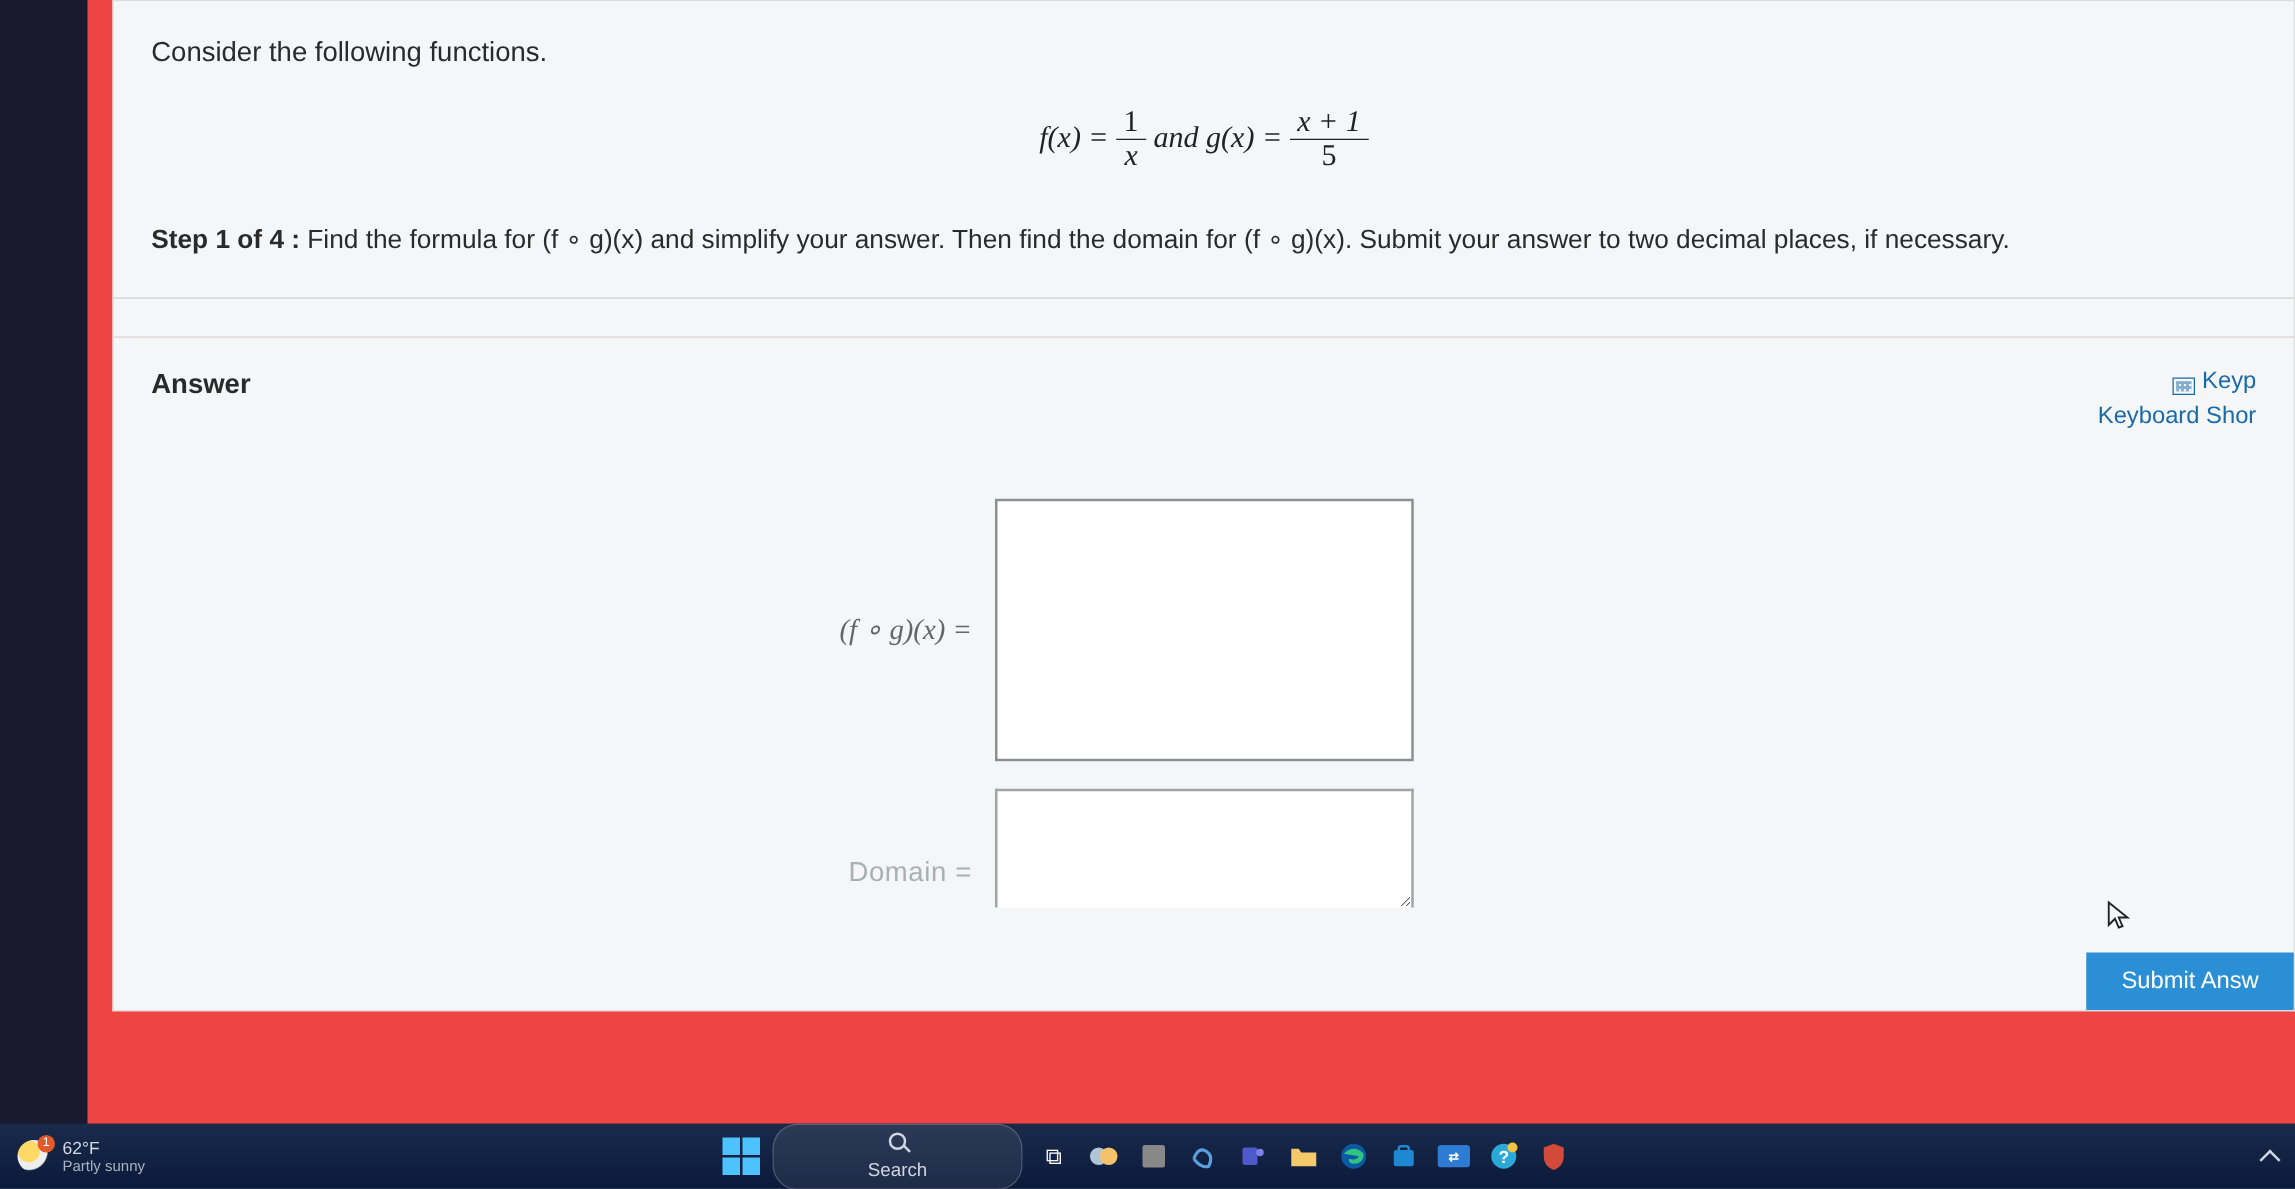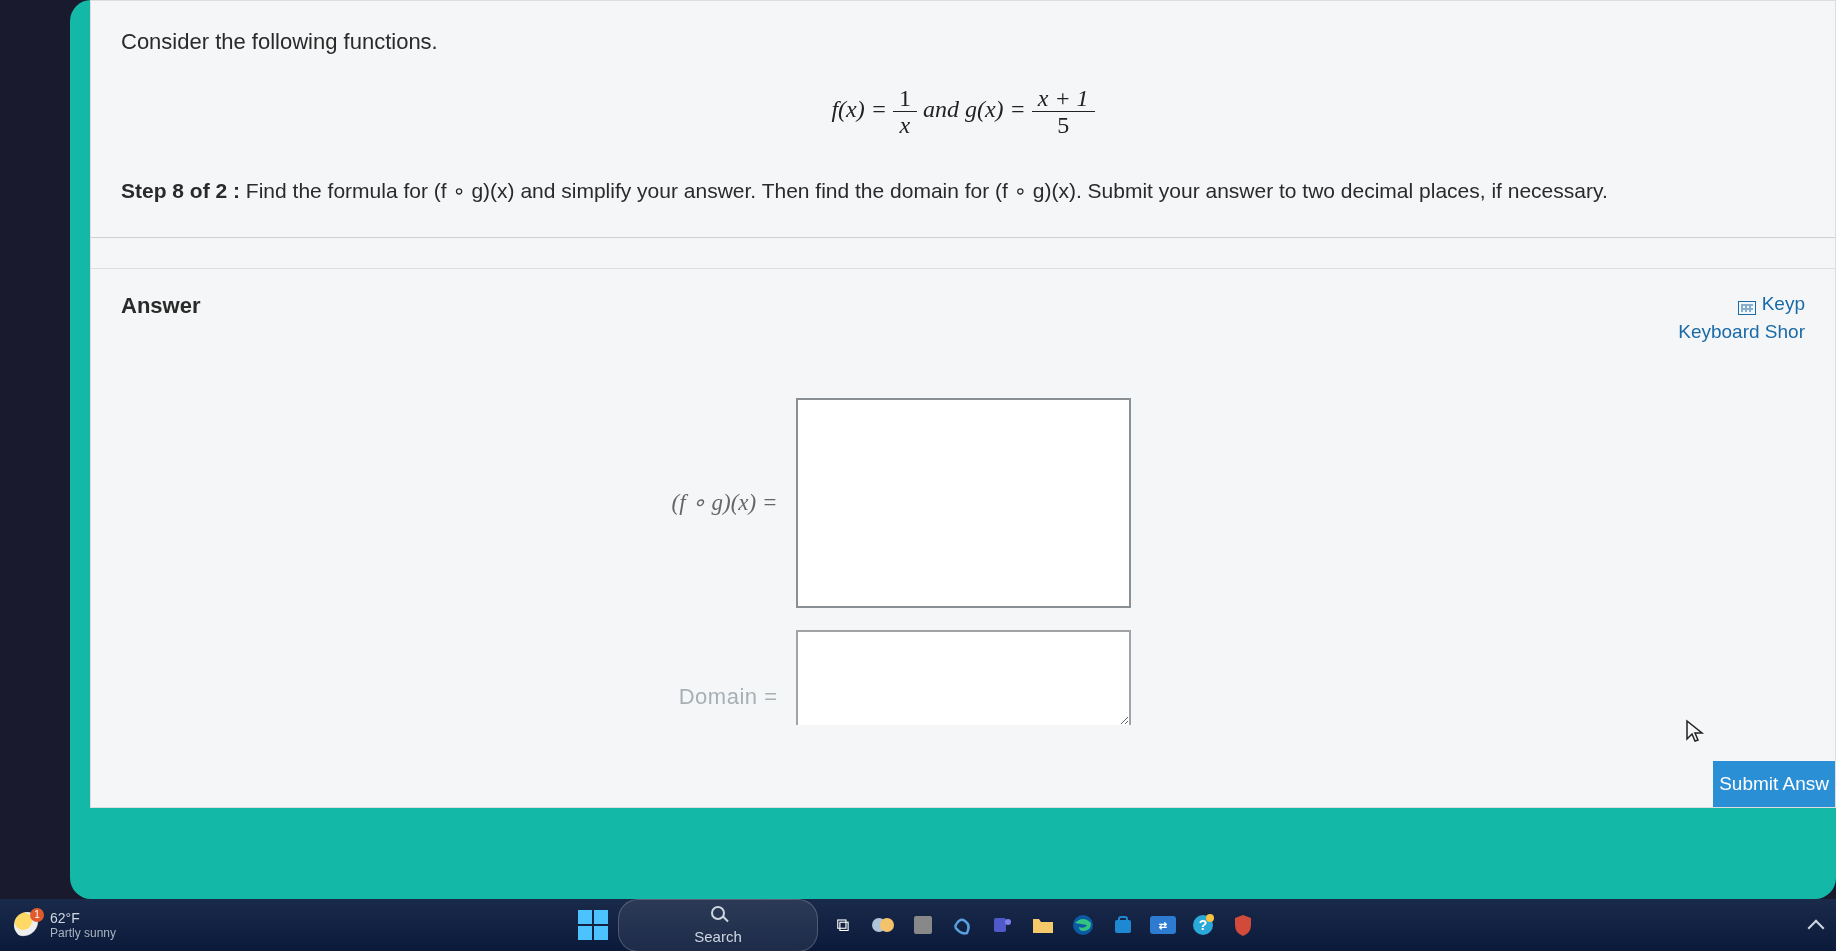--- a/index.html
+++ b/index.html
@@ -1,18 +1,18 @@
 <!DOCTYPE html>
 <html><head>
 <meta charset="utf-8">
 <style>
   * { margin: 0; padding: 0; box-sizing: border-box; }
   html, body { width: 1836px; height: 951px; overflow: hidden; font-family: "Segoe UI", Arial, sans-serif; }
   body { background: #1a1a2e; display: flex; flex-direction: column; }
-  .main-content { flex: 1; background: #14b8a6; margin-left: 70px; position: relative; border-radius: 21px; }
+  .main-content { flex: 1; background: #ef4444; margin-left: 70px; position: relative; }
   .question-box { background: #f5f6f7; border: 1px solid #ddd; margin: 0 0 0 20px; padding: 28px 30px 30px 30px; }
   .q-intro { font-size: 22px; color: #2a2a2a; margin-bottom: 30px; }
   .formula-row { text-align: center; font-size: 24px; color: #222; font-family: "Cambria Math", "Times New Roman", serif; font-style: italic; margin: 20px 0 40px 0; }
   .frac { display: inline-block; vertical-align: middle; text-align: center; font-style: normal; }
   .frac .num { display: block; border-bottom: 1.5px solid #222; padding: 0 6px; line-height: 1.1; }
   .frac .den { display: block; padding: 0 6px; line-height: 1.1; }
   .italic-x { font-style: italic; }
   .step-line { font-size: 21px; color: #2a2a2a; }
   .step-line b { font-weight: 700; }
   .divider { border-top: 1px solid #d0d0d0; margin: 34px -30px 0 -30px; }
@@ -25,21 +25,21 @@
   .keypad-icon::before { content: ""; position: absolute; inset: 2px; background:
     repeating-linear-gradient(to right, #1a6aa8 0 2px, transparent 2px 4px),
     repeating-linear-gradient(to bottom, #1a6aa8 0 2px, transparent 2px 4px); opacity: .5; }
   .kb-short { color: #1a6aa8; margin-top: 6px; cursor: pointer; }
   .input-rows { margin-top: 55px; }
   .input-row { display: flex; align-items: center; justify-content: center; margin-bottom: 22px; }
   .row-label { font-family: "Cambria Math", "Times New Roman", serif; font-size: 23px; color: #666; width: 260px; text-align: right; padding-right: 18px; font-style: italic; }
   .row-label.domain-lbl { color: #a6b0b5; font-style: normal; font-family: "Segoe UI", Arial, sans-serif; font-size: 22px; letter-spacing: .5px; margin-top: 40px; }
   .big-input { width: 335px; height: 210px; border: 2px solid #8a8f93; background: #fff; padding: 10px; font-size: 20px; resize: none; }
   .small-input { width: 335px; height: 95px; border: 2px solid #a0a4a7; border-bottom: none; background: #fff; padding: 10px; font-size: 20px; }
-  .submit-btn { position: absolute; right: 0; bottom: 0; background: #2b8fd6; color: #fff; border: none; padding: 12px 6px; font-size: 19px; cursor: pointer; margin-top: 40px; }
+  .submit-btn { position: absolute; right: 0; bottom: 0; background: #2b8fd6; color: #fff; border: none; padding: 12px 28px; font-size: 19px; cursor: pointer; margin-top: 40px; }
   .cursor-arrow { position: absolute; right: 130px; top: 450px; font-size: 22px; color: #222; pointer-events: none; }
   
   .taskbar { height: 52px; background: linear-gradient(to top, #0b1a3a, #1a2a4a); display: flex; align-items: center; padding: 0 14px; color: #d0d8e0; gap: 8px; position: relative; }
   .weather { display: flex; align-items: center; gap: 10px; font-size: 14px; }
   .weather-icon { width: 26px; height: 26px; border-radius: 50%; background: radial-gradient(circle at 35% 35%, #ffd966 0 35%, #eee 38% 60%, transparent 65%); position: relative; }
   .weather-badge { position: absolute; top: -4px; right: -4px; background: #e05a2b; color: #fff; font-size: 10px; border-radius: 50%; width: 14px; height: 14px; line-height: 14px; text-align: center; }
   .weather-text .wdesc { font-size: 12px; color: #a8b2c0; }
   .center-group { position: absolute; left: 50%; transform: translateX(-50%); display: flex; align-items: center; gap: 10px; }
   .start-btn { width: 30px; height: 30px; display: grid; grid-template-columns: 1fr 1fr; grid-template-rows: 1fr 1fr; gap: 2px; cursor: pointer; }
   .start-btn span:nth-child(1){background:#4cc2ff;} .start-btn span:nth-child(2){background:#4cc2ff;}
@@ -68,21 +68,21 @@
         <span class="den italic-x">x</span>
       </span>
       <span> and g(x) = </span>
       <span class="frac">
         <span class="num italic-x">x + 1</span>
         <span class="den">5</span>
       </span>
     </div>
 
     <div class="step-line">
-      <b>Step 8 of 2 :</b><span>  Find the formula for (f ∘ g)(x) and simplify your answer. Then find the domain for (f ∘ g)(x). Submit your answer to two decimal places, if necessary.</span>
+      <b>Step 1 of 4 :</b><span>  Find the formula for (f ∘ g)(x) and simplify your answer. Then find the domain for (f ∘ g)(x). Submit your answer to two decimal places, if necessary.</span>
     </div>
     <div class="divider"></div>
   </div>
 
   <div class="answer-section">
     <div class="ans-header">
       <div class="ans-title">Answer</div>
       <div class="key-links">
         <div class="keypad-link">
           <span class="keypad-icon"></span>

